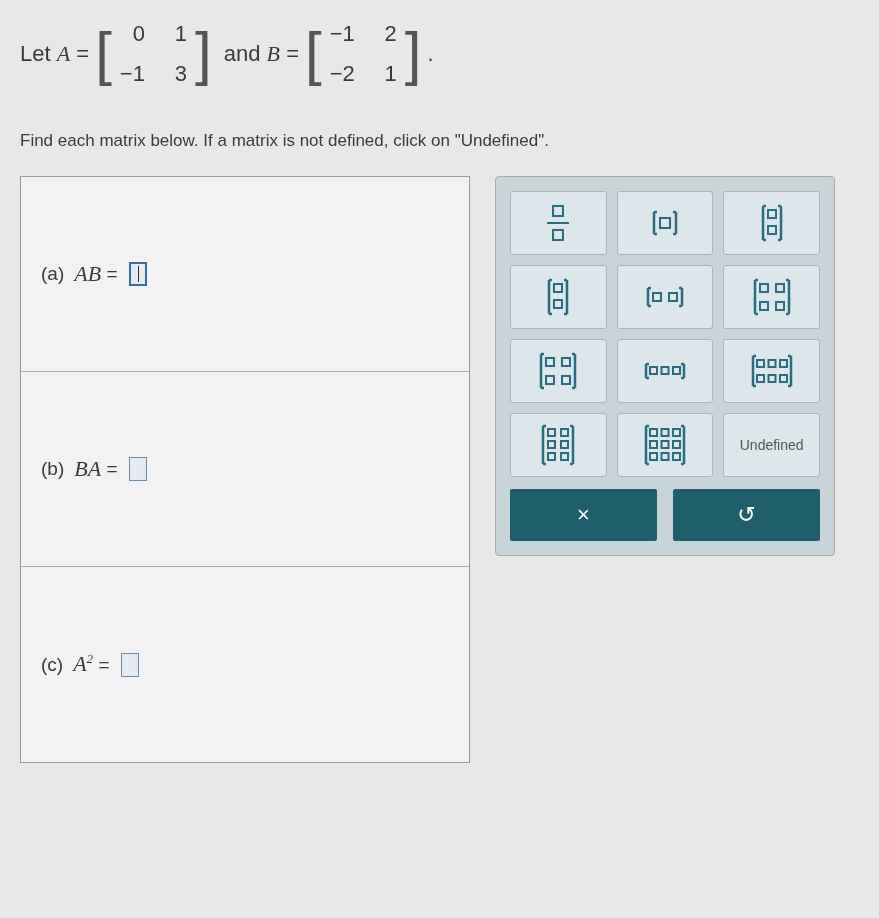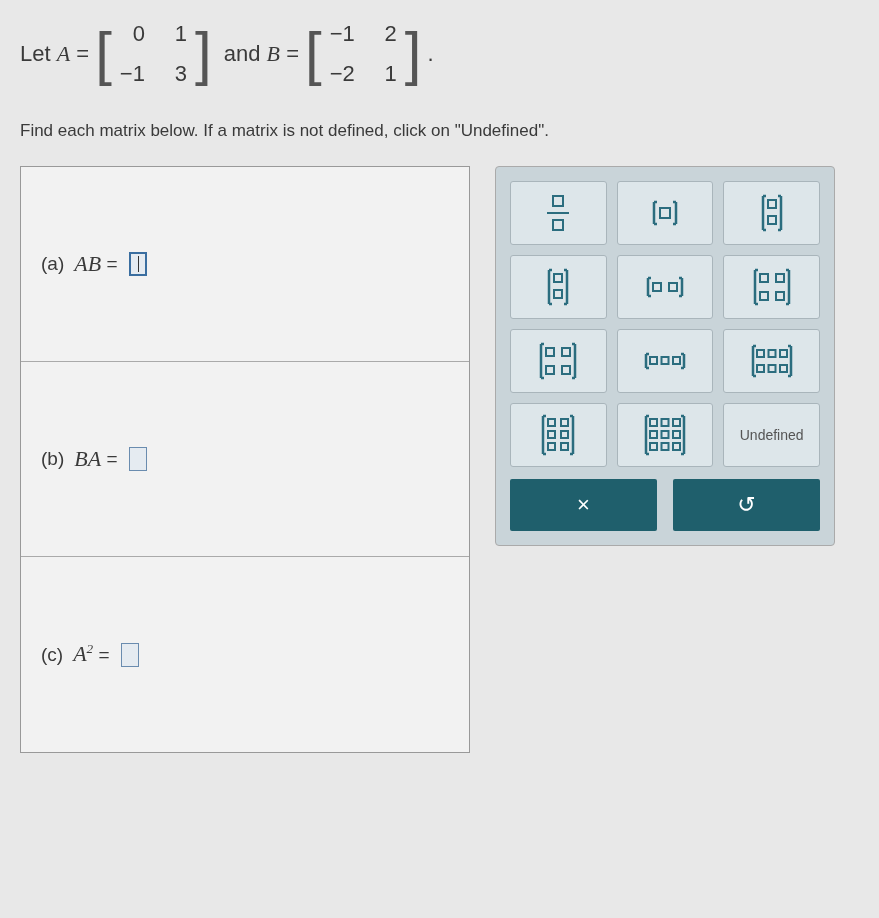--- a/index.html
+++ b/index.html
@@ -9,21 +9,21 @@
       width: 879px;
       height: 918px;
       padding: 15px 20px;
       color: #3a3a3a;
       overflow: hidden;
     }
     .problem-setup {
       font-size: 22px;
       display: flex;
       align-items: center;
-      margin-bottom: 28px;
+      margin-bottom: 38px;
       flex-wrap: wrap;
     }
     .matrix-expr {
       display: inline-flex;
       align-items: center;
       margin: 0 6px;
     }
     .bracket-l, .bracket-r {
       font-size: 60px;
       line-height: 50px;

